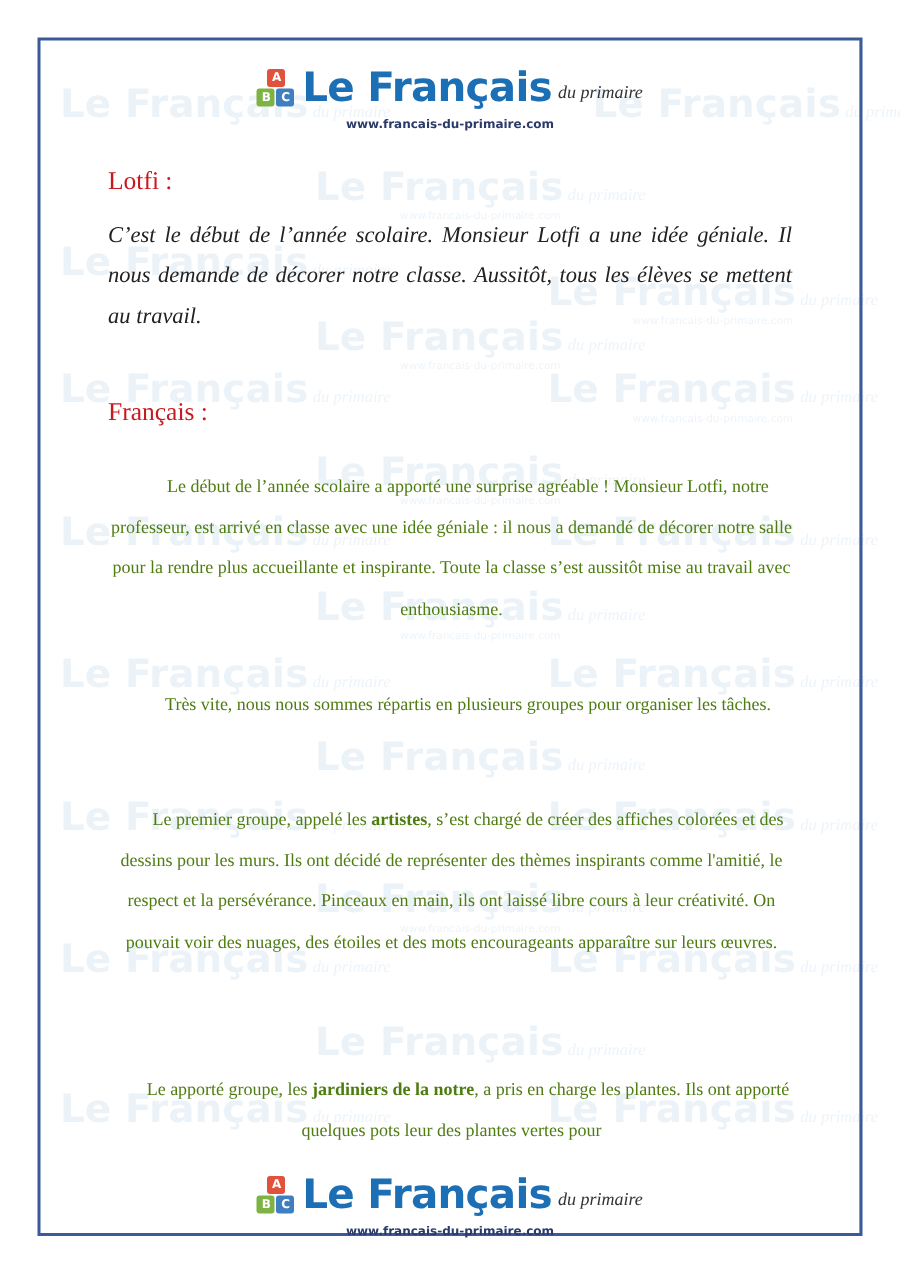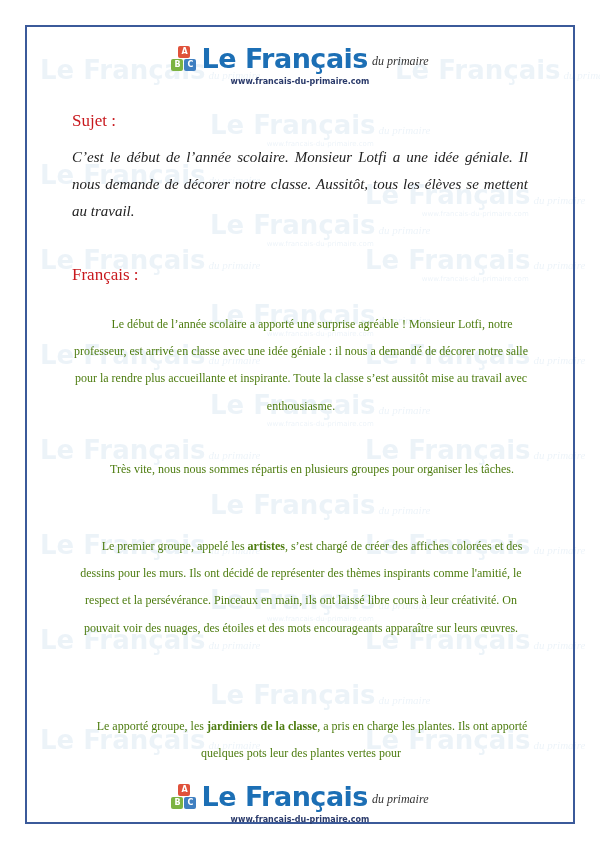--- a/index.html
+++ b/index.html
@@ -72,39 +72,39 @@
       <div class="blk blk-a">A</div>
       <div class="blk blk-b">B</div>
       <div class="blk blk-c">C</div>
     </div>
     <span class="logo-title">Le Français</span>
     <span class="logo-sub">du primaire</span>
   </div>
   <div class="logo-url">www.francais-du-primaire.com</div>
 </div>
 
-<div class="heading" style="top:111px">Sujet :</div>
+<div class="heading" style="top:111px">Lotfi :</div>
 <div class="sujet-text" style="top:144px">C’est le début de l’année scolaire. Monsieur Lotfi a une idée géniale. Il nous demande de décorer notre classe. Aussitôt, tous les élèves se mettent au travail.</div>
 
 <div class="heading" style="top:265px">Français :</div>
 
 <div class="para" style="top:311px">
   <span class="indent"></span><span>Le début de l’année scolaire a apporté une surprise agréable ! Monsieur Lotfi, notre professeur, est arrivé en classe avec une idée géniale : il nous a demandé de décorer notre salle pour la rendre plus accueillante et inspirante. Toute la classe s’est aussitôt mise au travail avec enthousiasme.</span>
 </div>
 
 <div class="para" style="top:456px">
   <span class="indent"></span><span>Très vite, nous nous sommes répartis en plusieurs groupes pour organiser les tâches.</span>
 </div>
 
 <div class="para" style="top:533px">
   <span class="indent"></span><span>Le premier groupe, appelé les </span><b>artistes</b><span>, s’est chargé de créer des affiches colorées et des dessins pour les murs. Ils ont décidé de représenter des thèmes inspirants comme l'amitié, le respect et la persévérance. Pinceaux en main, ils ont laissé libre cours à leur créativité. On pouvait voir des nuages, des étoiles et des mots encourageants apparaître sur leurs œuvres.</span>
 </div>
 
 <div class="para" style="top:713px">
-  <span class="indent"></span><span>Le apporté groupe, les </span><b>jardiniers de la classe</b><span>, a pris en charge les plantes. Ils ont apporté quelques pots leur des plantes vertes pour</span>
+  <span class="indent"></span><span>Le apporté groupe, les </span><b>jardiniers de la notre</b><span>, a pris en charge les plantes. Ils ont apporté quelques pots leur des plantes vertes pour</span>
 </div>
 
 <div class="logo" style="top:783px">
   <div class="logo-row">
     <div class="blocks">
       <div class="blk blk-a">A</div>
       <div class="blk blk-b">B</div>
       <div class="blk blk-c">C</div>
     </div>
     <span class="logo-title">Le Français</span>

